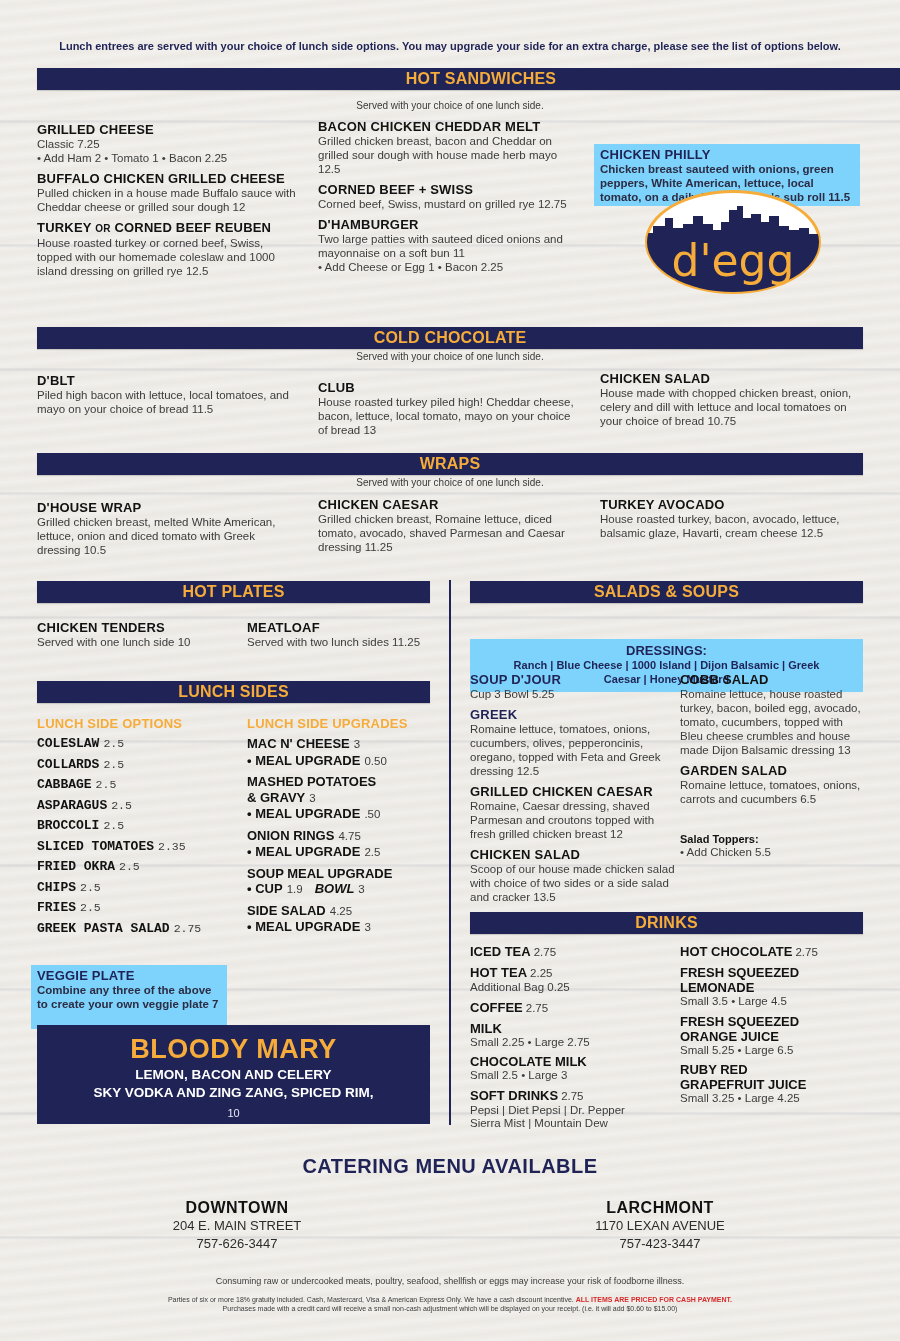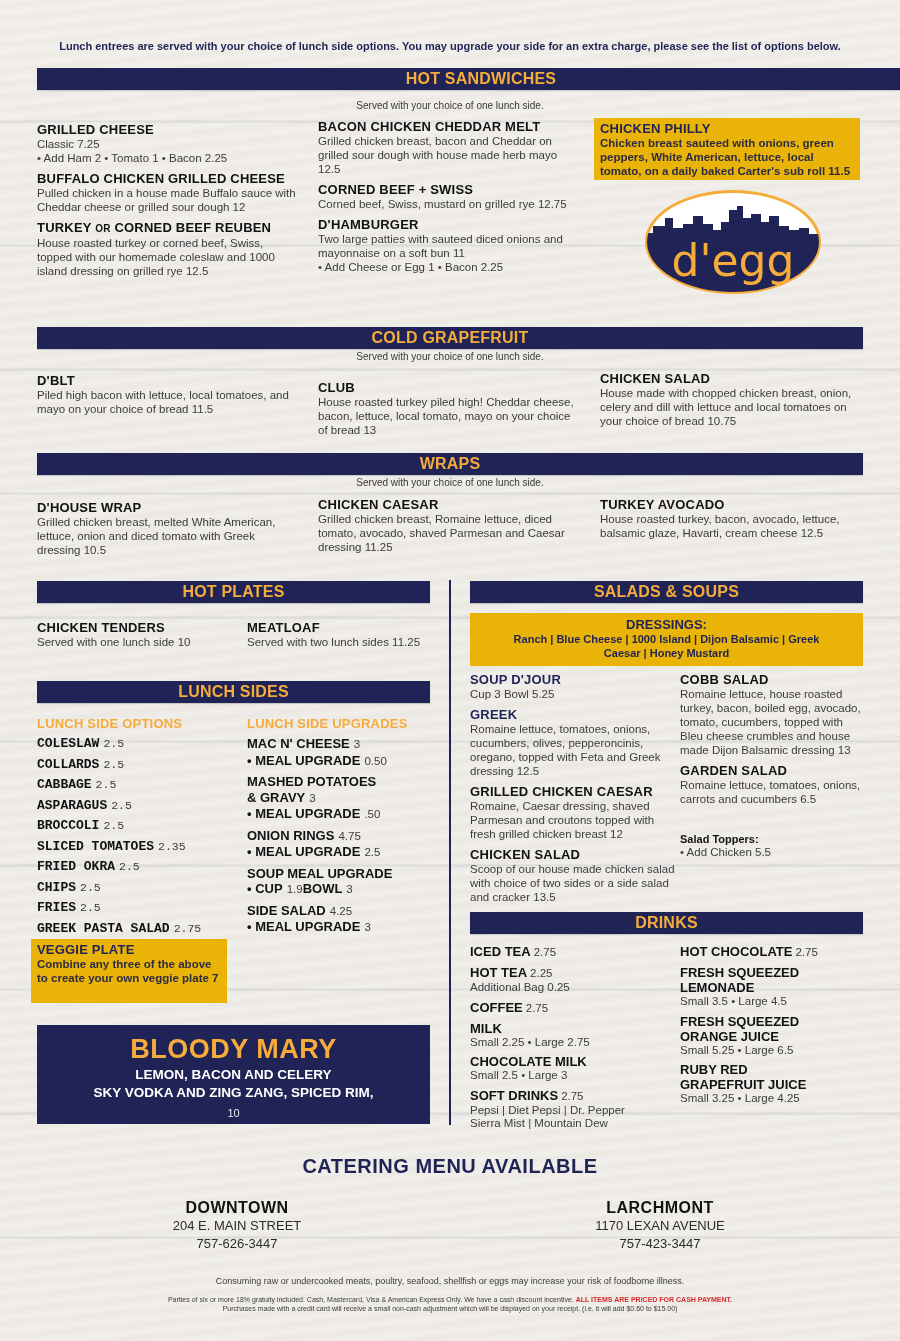--- a/index.html
+++ b/index.html
@@ -32,21 +32,21 @@
   }
   .item-name {
     font-weight: 900; font-size: 13px; color: #121212; letter-spacing: 0.2px;
     line-height: 15px;
   }
   .item-name.navy { color: #1f2356; }
   .item-desc { font-size: 11.5px; line-height: 14px; color: #3c3c3c; }
   .item { margin-bottom: 6px; }
   .small-or { font-size: 10px; }
 
-  .orange-box { background: #eab308; padding: 3px 6px 6px 6px; }
+  .orange-box { background: #7dd3fc; padding: 3px 6px 6px 6px; margin-top: 26px; }
   .orange-box .item-name { color: #1f2356; }
   .orange-box .item-desc { color: #2c2c44; font-weight: bold; }
 
   .sub-head { font-weight: 900; font-size: 13px; color: #f6ac3a; letter-spacing: 0.2px; }
   .side-row { font-size: 13px; font-weight: 900; color: #121212; height: 20.5px; line-height: 20.5px; font-family: Liberation Mono, monospace; }
   .side-row .price { font-weight: normal; font-size: 11.5px; color: #3c3c3c; margin-left: 4px; }
   .upg-row { font-size: 13px; font-weight: 900; color: #121212; line-height: 15.5px; }
   .upg-row .price { font-weight: normal; font-size: 11.5px; color: #3c3c3c; margin-left: 4px; }
   .upg-block { margin-bottom: 5px; }
 
@@ -130,21 +130,21 @@
     </defs>
     <ellipse cx="90" cy="54" rx="88" ry="52" fill="#f6ac3a"></ellipse>
     <ellipse cx="90" cy="54" rx="85" ry="49" fill="#ffffff"></ellipse>
     <g clip-path="url(#ov)">
       <path fill="#1f2356" d="M0,45 L10,45 L10,38 L22,38 L22,30 L30,30 L30,40 L40,40 L40,36 L50,36 L50,28 L60,28 L60,36 L70,36 L70,42 L78,42 L78,34 L86,34 L86,22 L94,22 L94,18 L100,18 L100,30 L108,30 L108,26 L118,26 L118,34 L126,34 L126,28 L136,28 L136,38 L146,38 L146,42 L156,42 L156,40 L166,40 L166,46 L180,46 L180,108 L0,108 Z"></path>
     </g>
     <text x="90" y="88" text-anchor="middle" font-family="'DejaVu Sans', sans-serif" font-size="44" fill="#f6ac3a">d'egg</text>
   </svg>
 </div>
 
-<div class="abs banner" style="left:37px; top:327px; width:826px;">COLD GRAPEFRUIT</div>
+<div class="abs banner" style="left:37px; top:327px; width:826px;">COLD CHOCOLATE</div>
 <div class="abs served" style="left:37px; top:351px; width:826px;">Served with your choice of one lunch side.</div>
 <div class="abs" style="left:37px; top:373px; width:262px;">
   <div class="item-name">D'BLT</div>
   <div class="item-desc">Piled high bacon with lettuce, local tomatoes, and mayo on your choice of bread  11.5</div>
 </div>
 <div class="abs" style="left:318px; top:380px; width:262px;">
   <div class="item-name">CLUB</div>
   <div class="item-desc">House roasted turkey piled high! Cheddar cheese, bacon, lettuce, local tomato, mayo on your choice of bread  13</div>
 </div>
 <div class="abs" style="left:600px; top:371px; width:264px;">
@@ -213,21 +213,21 @@
       <div class="upg-row">MASHED POTATOES</div>
       <div class="upg-row"><span>&amp; GRAVY</span><span class="price">3</span></div>
       <div class="upg-row"><span>• MEAL UPGRADE</span><span class="price">.50</span></div>
     </div>
     <div class="upg-block">
       <div class="upg-row"><span>ONION RINGS</span><span class="price">4.75</span></div>
       <div class="upg-row"><span>• MEAL UPGRADE</span><span class="price">2.5</span></div>
     </div>
     <div class="upg-block">
       <div class="upg-row">SOUP MEAL UPGRADE</div>
-      <div class="upg-row"><span>• CUP</span><span class="price">1.9</span><span style="">BOWL</span><span class="price">3</span></div>
+      <div class="upg-row"><span>• CUP</span><span class="price">1.9</span><span style="margin-left:12px;font-style:italic;">BOWL</span><span class="price">3</span></div>
     </div>
     <div class="upg-block">
       <div class="upg-row"><span>SIDE SALAD</span><span class="price">4.25</span></div>
       <div class="upg-row"><span>• MEAL UPGRADE</span><span class="price">3</span></div>
     </div>
   </div>
 </div>
 
 <div class="abs bloody">
   <div class="title">BLOODY MARY</div>

